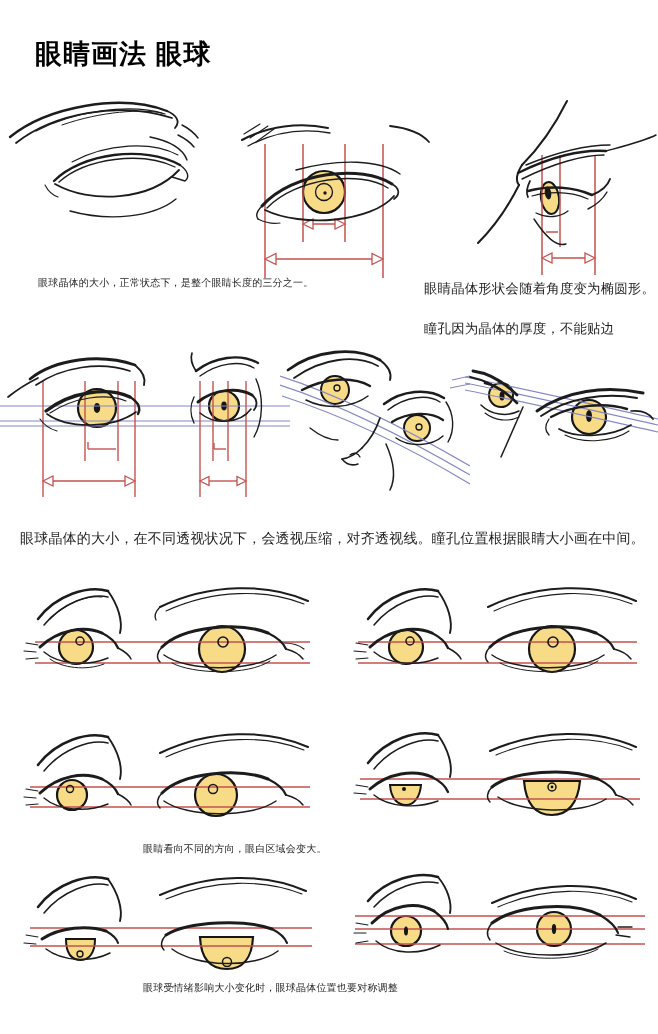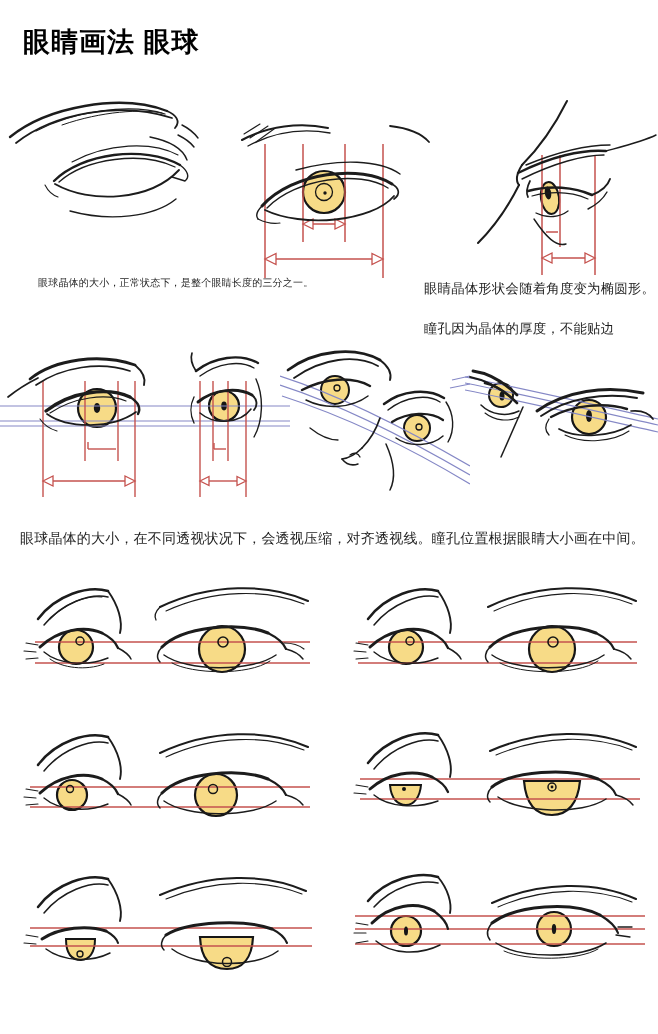--- a/index.html
+++ b/index.html
@@ -6,21 +6,21 @@
     --paper:#ffffff; --ink:#1c1c1c; --text:#1f1f1f;
     --guide-red:#c5524e; --guide-blue:#8588c6; --iris:#f7db87;
   }
   *{box-sizing:border-box}
   html,body{margin:0;padding:0;background:#fff}
   .page{
     position:relative;width:658px;height:1034px;background:var(--paper);
     font-family:"Liberation Sans","DejaVu Sans",sans-serif;overflow:hidden;
   }
   .title{
-    position:absolute;left:23px;top:24px;margin:0;
+    position:absolute;left:23px;top:24px;margin:12px;
     font-size:27px;font-weight:bold;color:#000;letter-spacing:1px;
   }
   .caption{
     position:absolute;color:var(--text);font-size:10px;
     letter-spacing:0.2px;white-space:nowrap;
   }
   .caption.small{font-size:13.4px}
   .fig{position:absolute}
   svg .ink{stroke:var(--ink);fill:none;stroke-linecap:round;stroke-linejoin:round}
   svg .red{stroke:var(--guide-red);fill:none;stroke-linecap:butt}
@@ -389,20 +389,21 @@
       <path d="M150 26 C200 4 256 4 296 22" stroke-width="2"></path>
       <path d="M156 30 C204 10 254 10 292 25" stroke-width="1.1"></path>
       <path d="M152 62 C172 46 228 42 258 54" stroke-width="3"></path>
       <path d="M258 54 C268 59 274 64 276 70" stroke-width="2.1"></path>
       <path d="M276 70 C284 72 290 76 293 80" stroke-width="1.4"></path>
       <path d="M152 62 C147 67 146 73 150 77" stroke-width="1.5"></path>
       <path d="M158 72 C180 88 242 90 266 74" stroke-width="1.5"></path>
     </g>
   </svg>
 
+  <div class="caption" style="left:143px;top:842px">眼睛看向不同的方向，眼白区域会变大。</div>
 
   <svg class="fig" style="left:10px;top:865px" width="320" height="110" viewBox="0 0 320 110">
     <g>
       <path class="irisfill" d="M56 74 C56 90 63 95 71 95 C79 95 85 88 85 74 Z" stroke-width="2"></path>
       <path class="irisfill" d="M190 72 C191 96 202 104 217 104 C232 104 242 94 243 72 Z" stroke-width="2.2"></path>
     </g>
     <g class="red" stroke-width="1.3">
       <path d="M20 63 H302"></path>
         <path d="M20 81 H302"></path>
     </g>
@@ -457,14 +458,15 @@
       <path d="M152 58 C176 40 232 36 260 50" stroke-width="3"></path>
       <path d="M260 50 C270 56 276 62 278 68" stroke-width="2.2"></path>
       <path d="M278 62 L292 62" stroke-width="1.3"></path>
         <path d="M276 70 L290 72" stroke-width="1.3"></path>
       <path d="M152 58 C147 64 146 70 150 75" stroke-width="1.5"></path>
       <path d="M156 78 C180 94 240 94 266 78" stroke-width="1.5"></path>
       <path d="M164 86 C186 96 238 96 258 84" stroke-width="1"></path>
     </g>
   </svg>
 
+  <div class="caption" style="left:143px;top:981px">眼球受情绪影响大小变化时，眼球晶体位置也要对称调整</div>
 
 </div>
 
 </body></html>

